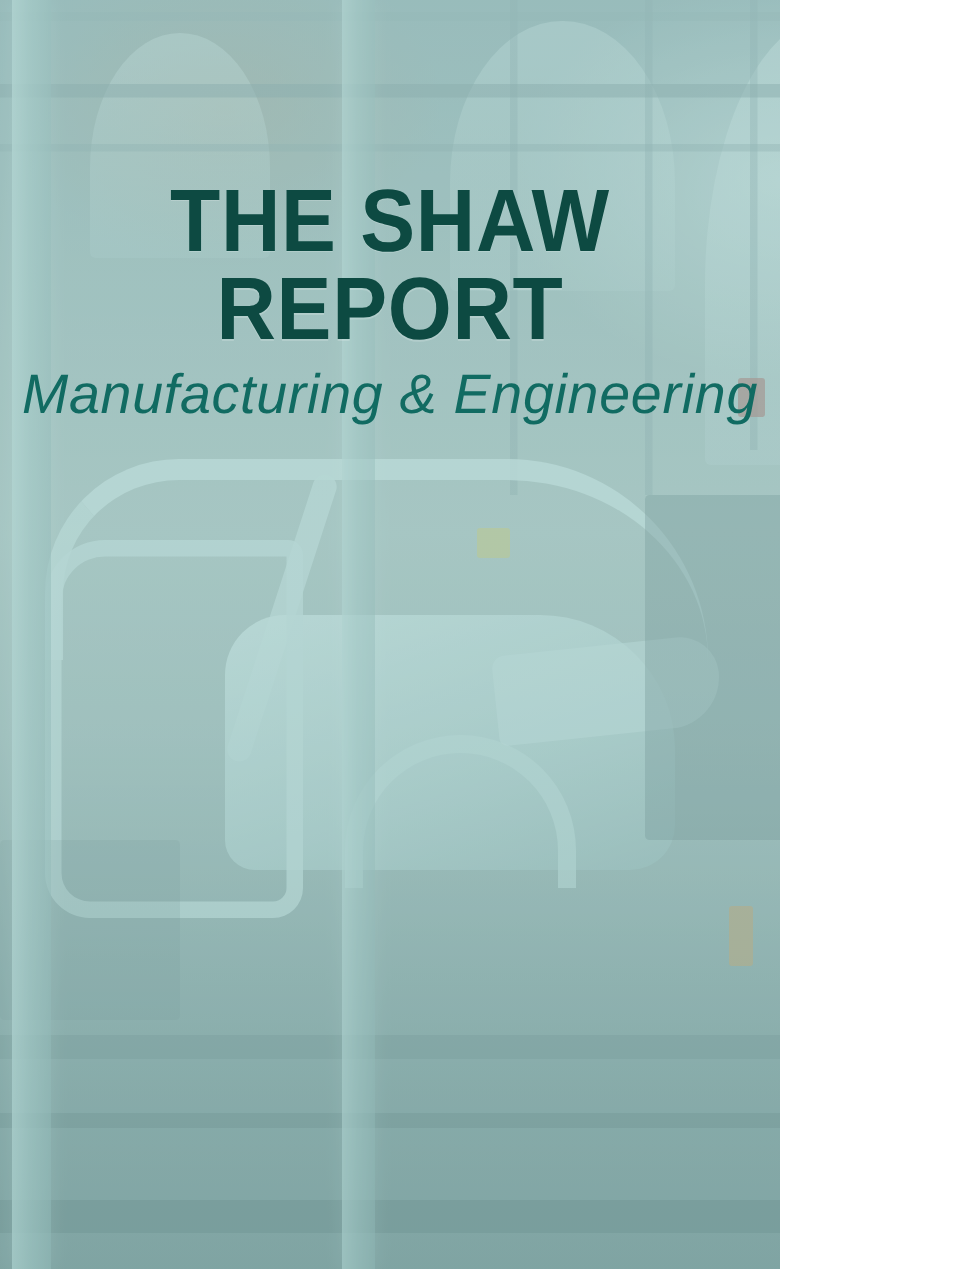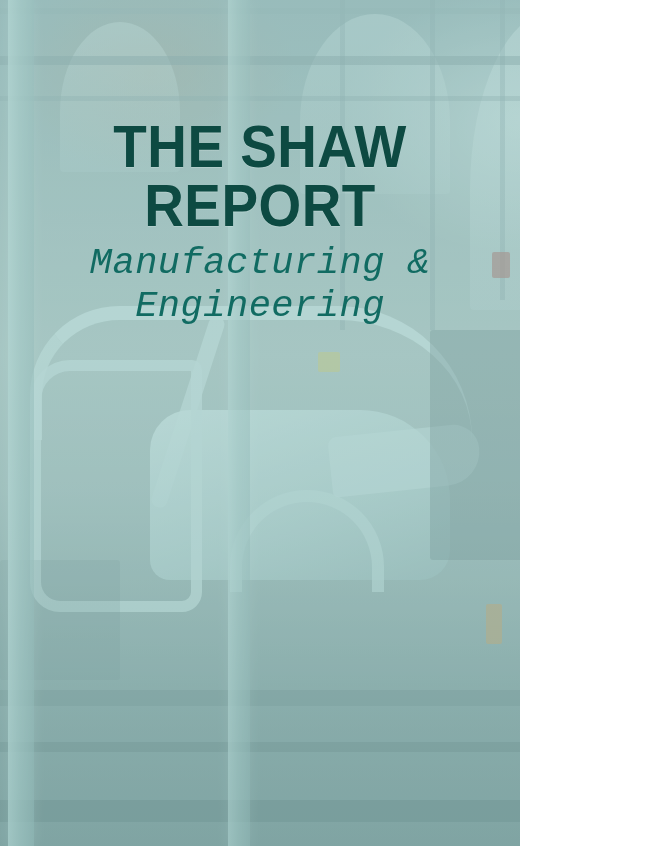--- a/index.html
+++ b/index.html
@@ -204,21 +204,21 @@
     font-weight: 700;
     font-size: 59px;
     letter-spacing: 0.5px;
     line-height: 1;
     color: #0d4a42;
     transform: scaleX(0.93);
     text-shadow: 0 1px 0 rgba(255,255,255,0.18);
   }
   .subtitle {
     margin: 6px 0 0 0;
-    font-family: Liberation Mono, monospace;
+    font-family: Liberation Sans, sans-serif;
     font-style: italic;
     font-weight: 400;
     font-size: 37px;
     line-height: 1.15;
     color: #116b62;
     letter-spacing: 0.5px;
   }
 
   .footer-block {
     position: absolute;

